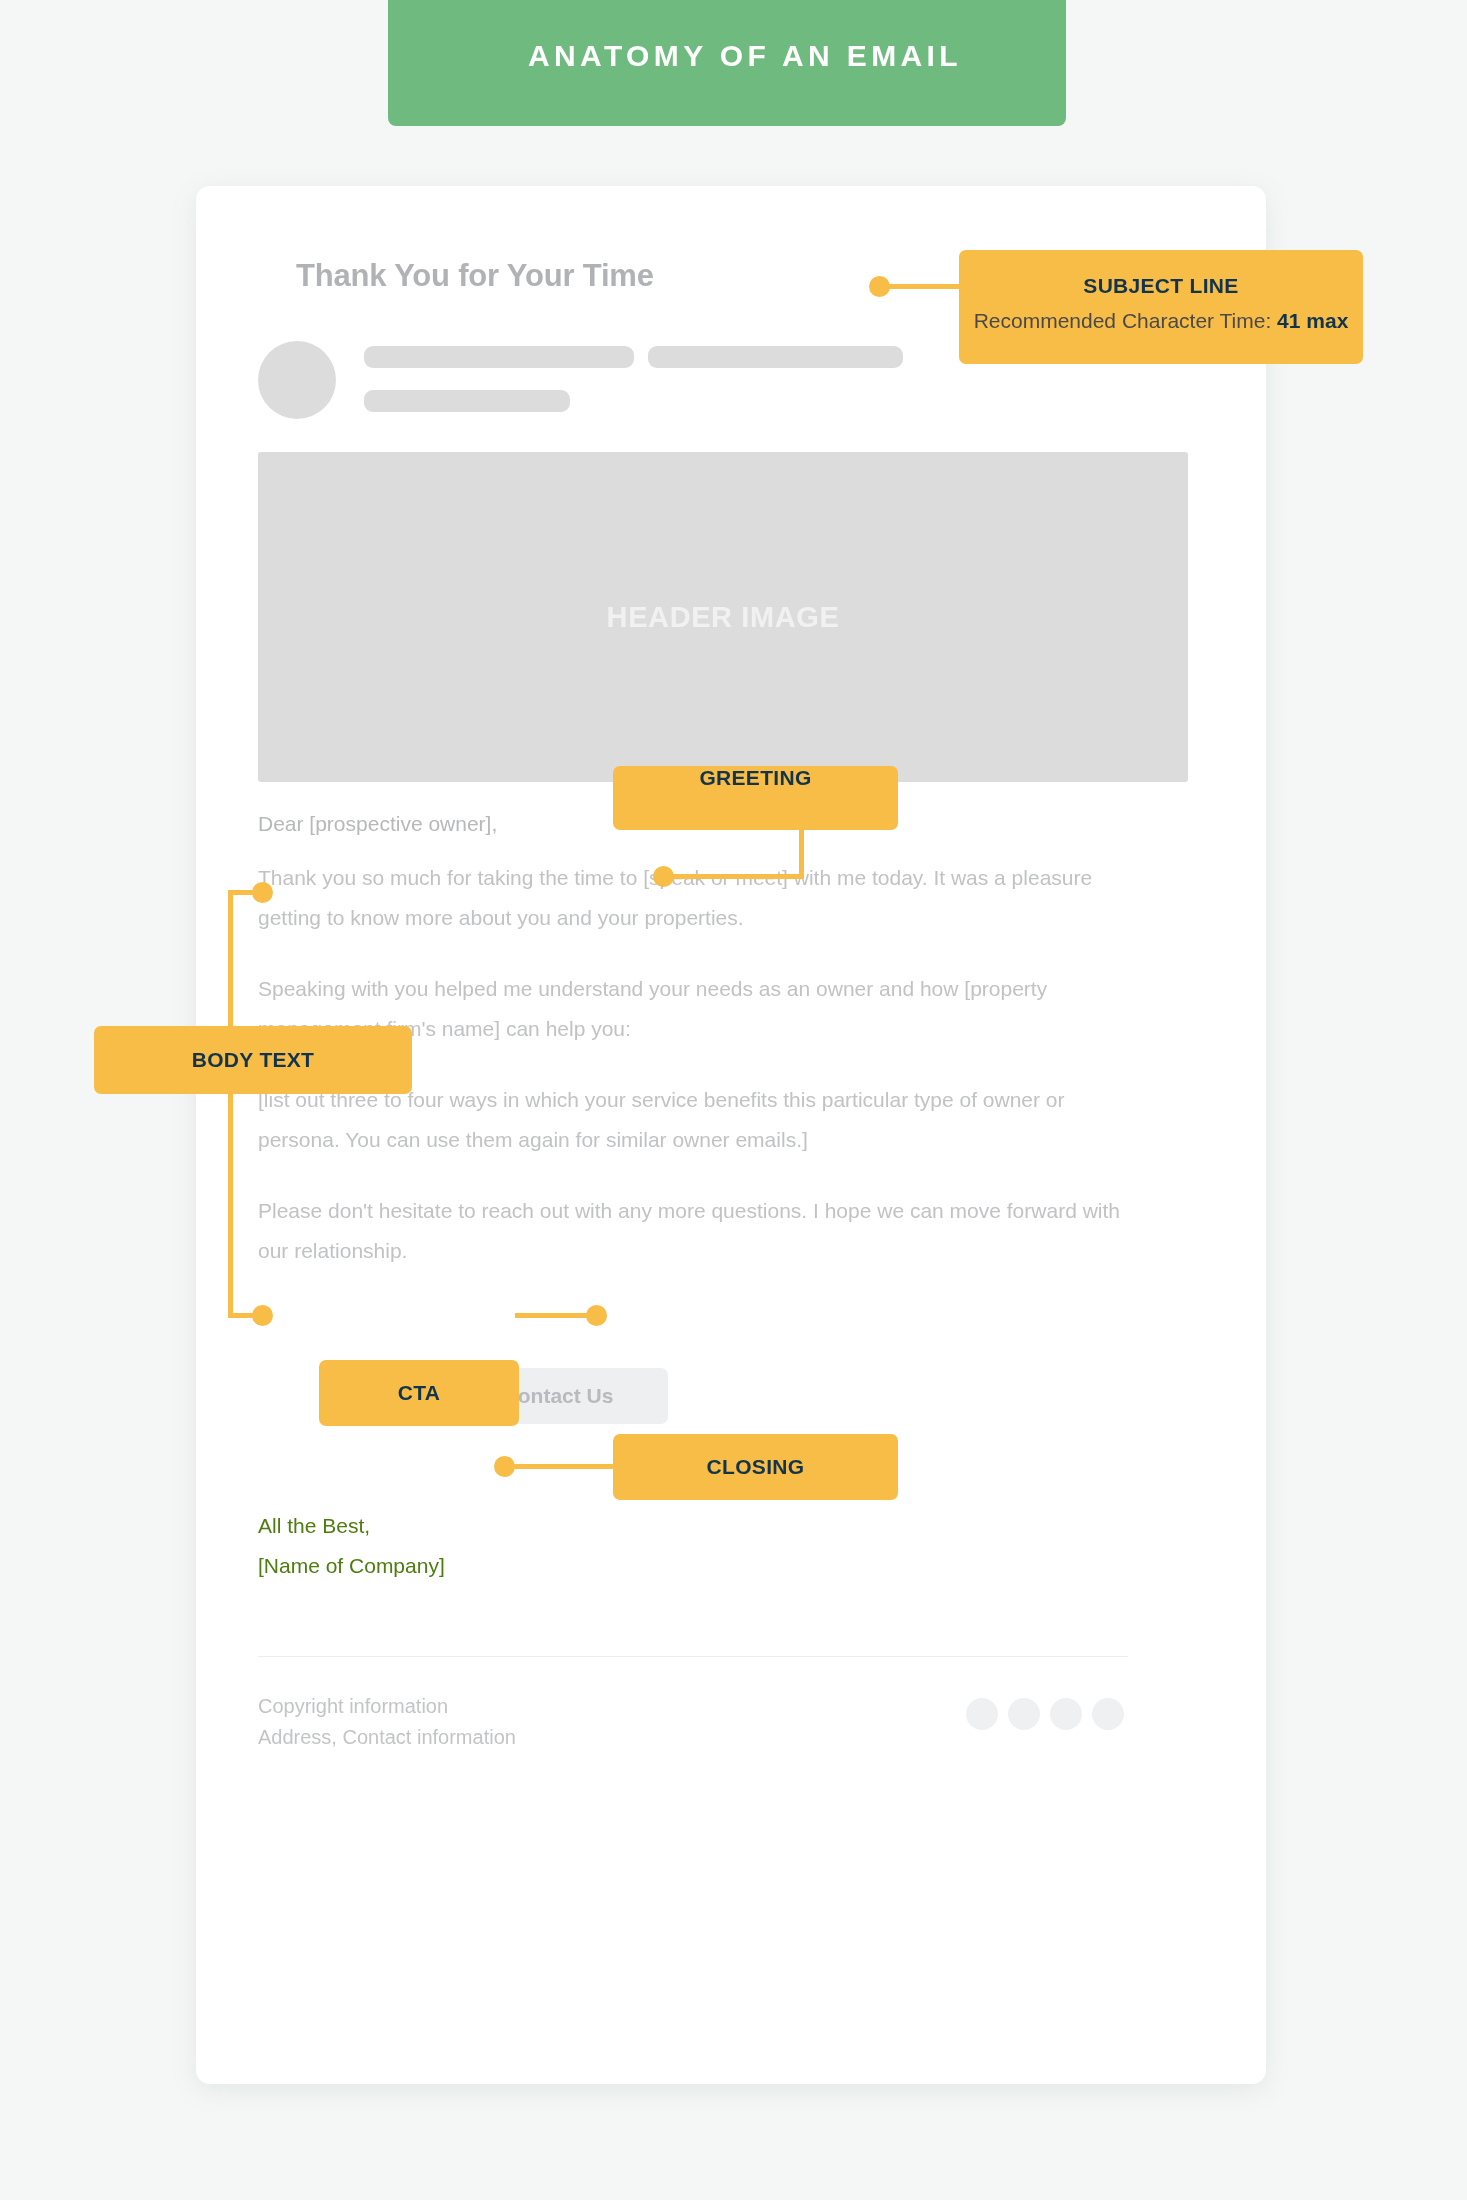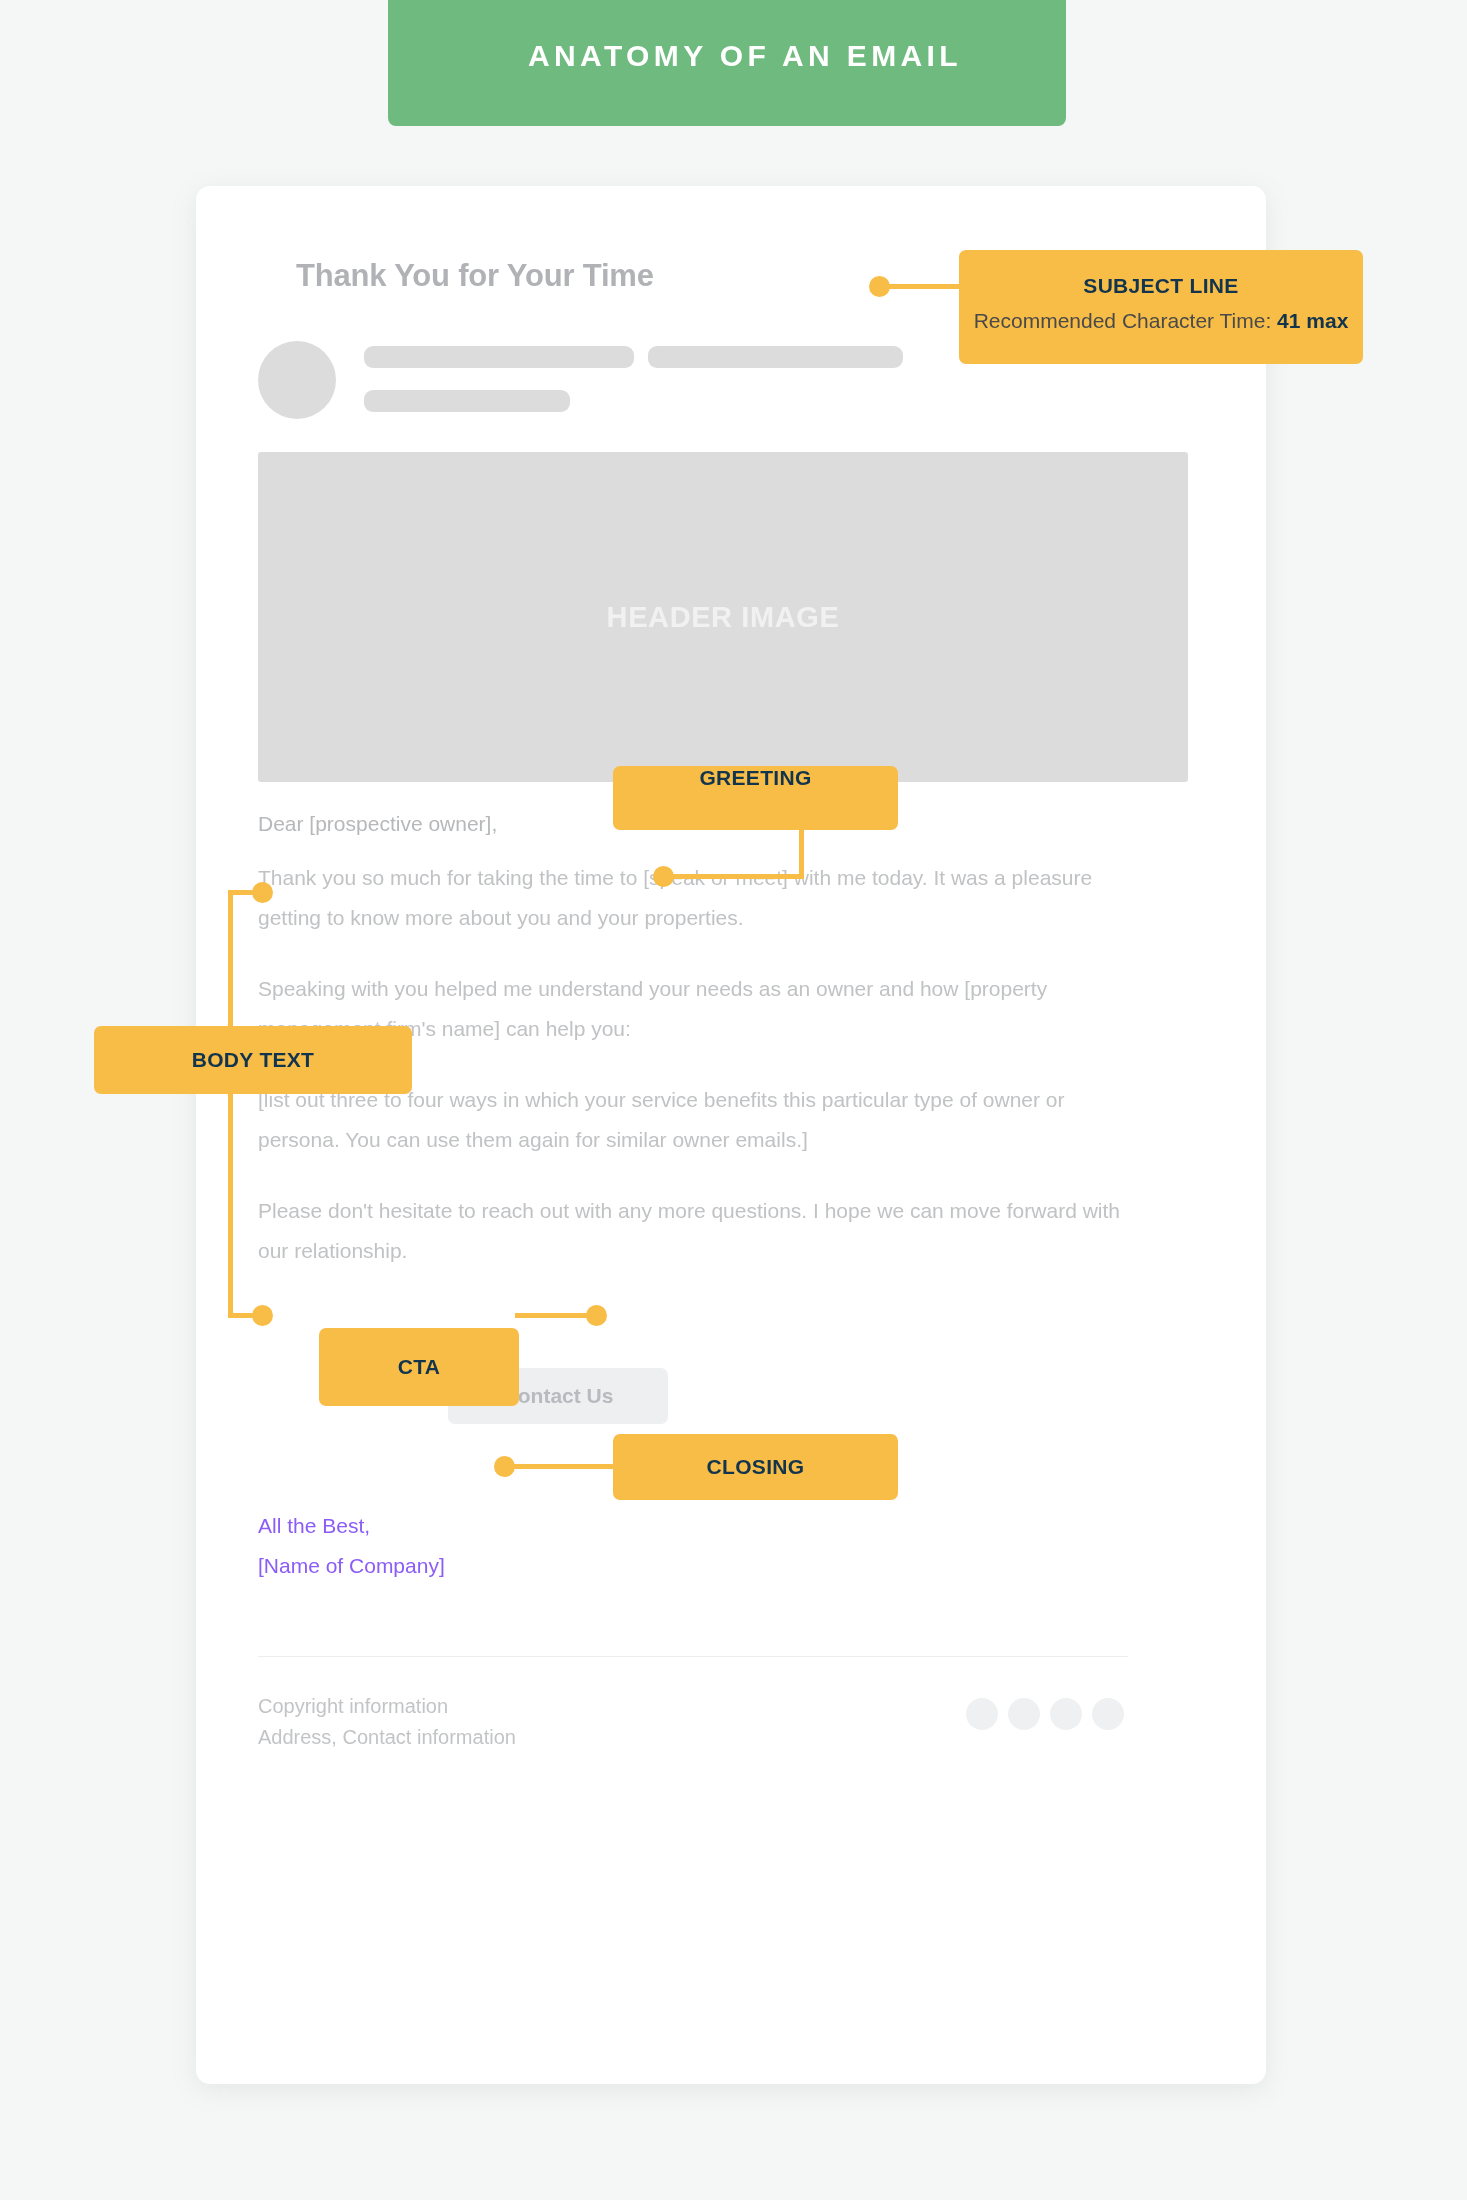--- a/index.html
+++ b/index.html
@@ -137,21 +137,21 @@
     color: #b7babe;
   }
 
   
   .closing-block {
     position: absolute;
     left: 62px;
     top: 1320px;
     font-size: 21px;
     line-height: 40px;
-    color: #8b5cf6;
+    color: #4d7c0f;
   }
 
   
   .divider {
     position: absolute;
     left: 62px;
     top: 1470px;
     width: 870px;
     height: 1px;
     background: #eceded;
@@ -206,22 +206,22 @@
   .callout-body {
     left: 94px; top: 1026px;
     width: 318px; padding: 22px 14px 22px;
   }
   .callout-greeting {
     left: 613px; top: 766px;
     width: 285px; height: 64px;
     display: flex; justify-content: center;
   }
   .callout-cta {
-    left: 319px; top: 1328px;
-    width: 200px; height: 78px;
+    left: 319px; top: 1360px;
+    width: 200px; height: 66px;
     display: flex; align-items: center; justify-content: center;
   }
   .callout-closing {
     left: 613px; top: 1434px;
     width: 285px; height: 66px;
     display: flex; align-items: center; justify-content: center;
   }
 
   
   .conn { position: absolute; background: #f8bd47; z-index: 15; }

